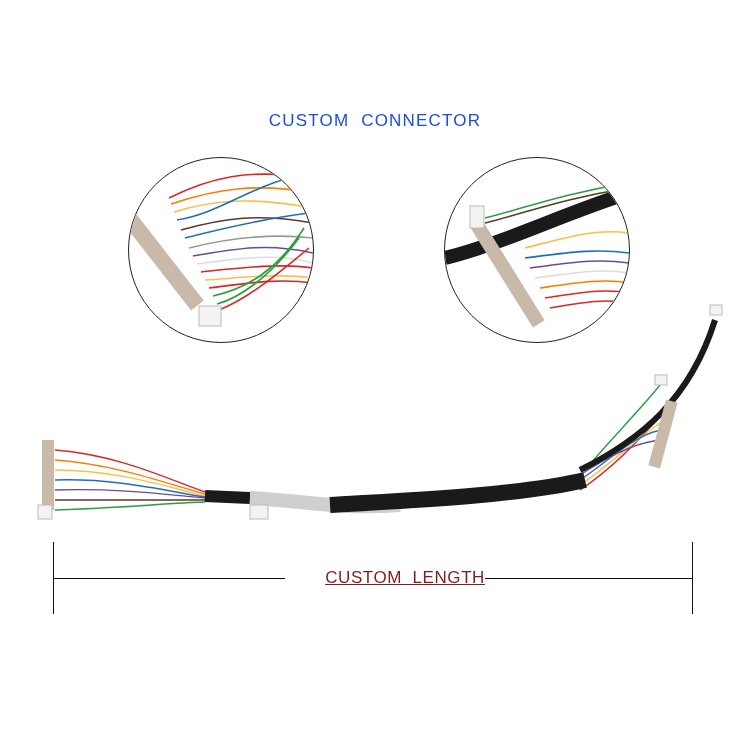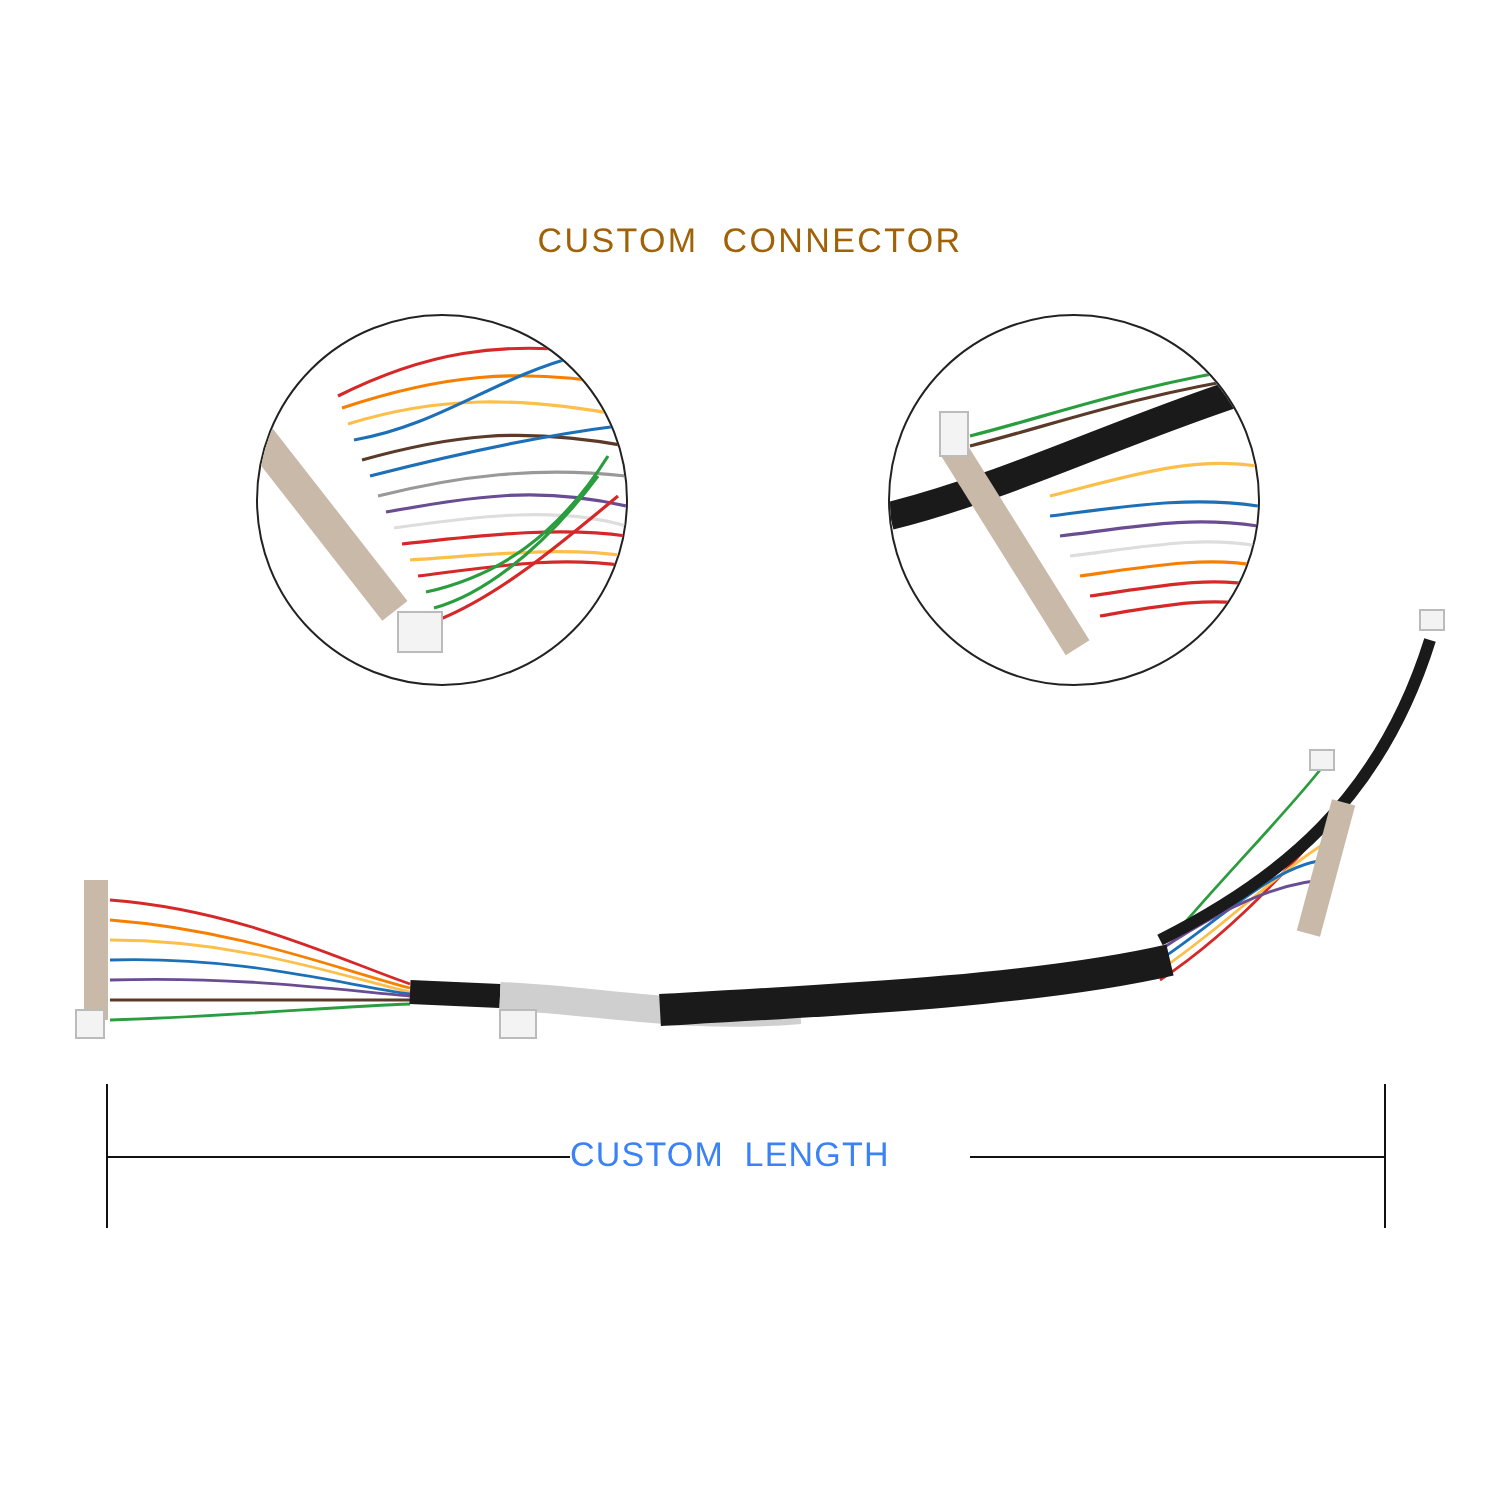--- a/index.html
+++ b/index.html
@@ -1,29 +1,29 @@
 <!DOCTYPE html>
 <html><head>
 <meta charset="utf-8">
 <style>
   html, body { margin:0; padding:0; background:#ffffff; }
   body { width:750px; height:750px; position:relative; overflow:hidden; font-family:"Liberation Sans", sans-serif; }
-  .title { position:absolute; top:111px; left:0; width:750px; text-align:center; font-size:17px; letter-spacing:1.2px; word-spacing:6px; color:#a16207; }
+  .title { position:absolute; top:111px; left:0; width:750px; text-align:center; font-size:17px; letter-spacing:1.2px; word-spacing:6px; color:#1d4ed8; }
   .circle { position:absolute; width:184px; height:184px; border:1.3px solid #222; border-radius:50%; background:#fff; overflow:hidden; }
   .c1 { left:128px; top:157px; }
   .c2 { left:444px; top:157px; }
   .circle svg, .cable svg { display:block; }
   .cable { position:absolute; left:0; top:0; width:750px; height:750px; pointer-events:none; }
   .tick { position:absolute; width:1.3px; background:#111; }
   .tick.l { left:53px; top:542px; height:72px; }
   .tick.r { left:692px; top:542px; height:72px; }
   .hline { position:absolute; height:1.3px; background:#111; top:578px; }
   .hline.l { left:54px; width:231px; }
   .hline.r { left:485px; width:207px; }
-  .len-label { position:absolute; top:568px; left:285px; width:200px; text-align:left; font-size:17px; letter-spacing:0.6px; word-spacing:5px; color:#3b82f6; }
+  .len-label { position:absolute; top:568px; left:285px; width:200px; text-align:right; font-size:17px; letter-spacing:0.6px; word-spacing:5px; color:#7f1d1d;text-decoration:underline; }
 </style>
 </head>
 <body>
 
 <div class="title">CUSTOM CONNECTOR</div>
 
 <div class="circle c1">
   <svg width="184" height="184" viewBox="0 0 184 184">
     <g fill="none" stroke-width="1.6">
       <path d="M40 40 C 80 20, 120 10, 180 20" stroke="#d62828"></path>

